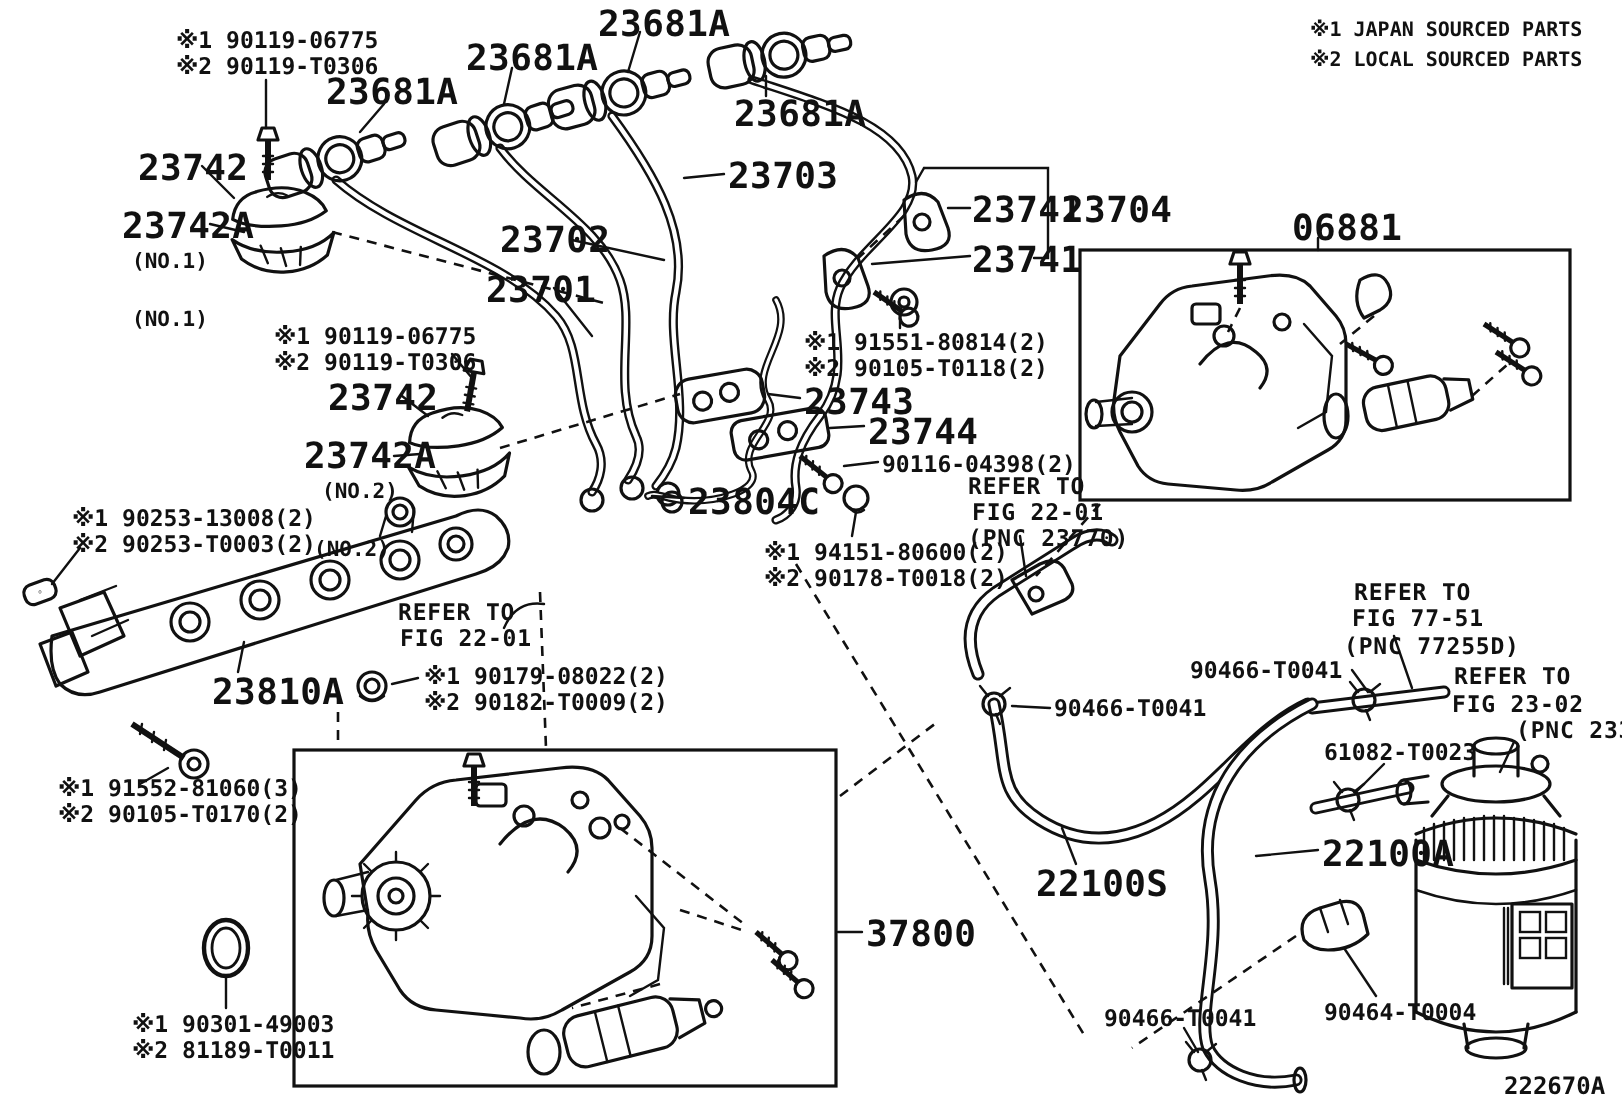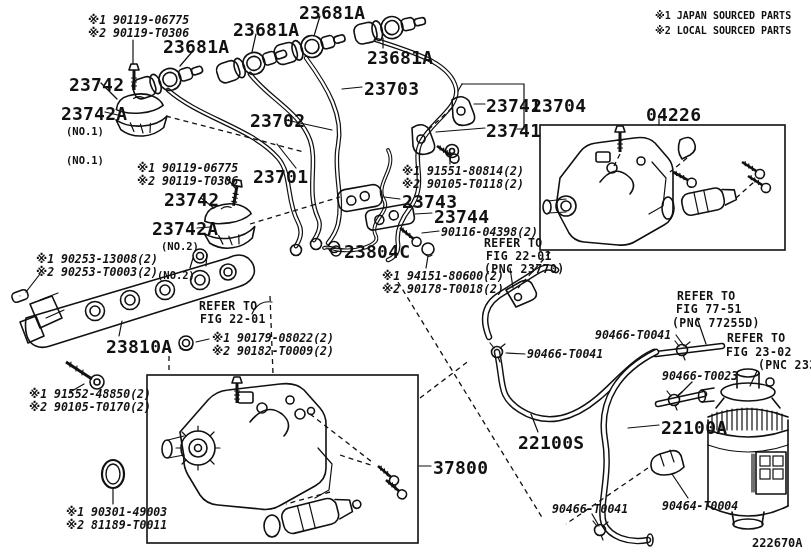--- a/index.html
+++ b/index.html
@@ -2,21 +2,21 @@
 <html><head>
 <meta charset="utf-8">
 <style>
   html,body{margin:0;padding:0;background:#fff;}
   #stage{position:relative;width:811px;height:560px;background:#fff;overflow:hidden;
          font-family:"DejaVu Sans Mono","DejaVu Sans",monospace;color:#111;}
   svg{position:absolute;left:0;top:0;}
   .lbl{position:absolute;white-space:pre;line-height:1.05;font-weight:bold;color:#111;}
   .part{font-size:18px;letter-spacing:.2px;}
   .sub{font-size:10.5px;margin-top:36px;}
-  .alt{font-size:11.5px;font-style:italic;}
+  .alt{font-size:11.5px;}
   .legend{font-size:10px;}
   .ref{font-size:11.5px;letter-spacing:.4px;}
   .code{font-size:12px;}
   
   .ln{fill:none;stroke:#111;stroke-width:1.6;stroke-linecap:round;stroke-linejoin:round;}
   .thin{fill:none;stroke:#111;stroke-width:1.2;stroke-linecap:round;}
   .dash{fill:none;stroke:#111;stroke-width:1.3;stroke-dasharray:5 4;}
   .box{fill:none;stroke:#111;stroke-width:1.6;}
   .pipeO{fill:none;stroke:#111;stroke-width:4.6;stroke-linecap:round;stroke-linejoin:round;}
   .pipeI{fill:none;stroke:#fff;stroke-width:2.2;stroke-linecap:round;stroke-linejoin:round;}
@@ -345,55 +345,55 @@
       <div class="lbl part" style="left: 163px; top: 38px;">23681A</div>
       <div class="lbl part" style="left: 233px; top: 21px;">23681A</div>
       <div class="lbl part" style="left: 299px; top: 4px;">23681A</div>
       <div class="lbl part" style="left: 367px; top: 49px;">23681A</div>
       <div class="lbl part" style="left: 69px; top: 76px;">23742</div>
       <div class="lbl sub" style="left: 66px; top: 90px;">(NO.1)</div>
       <div class="lbl part" style="left: 61px; top: 105px;">23742A</div>
       <div class="lbl sub" style="left: 66px; top: 119px;">(NO.1)</div>
       <div class="lbl part" style="left: 364px; top: 80px; text-align: right;">23703</div>
       <div class="lbl part" style="left: 250px; top: 112px;">23702</div>
-      <div class="lbl part" style="left: 253px; top: 137px; margin-top: 31px;">23701</div>
+      <div class="lbl part" style="left: 243px; top: 137px;">23701</div>
       <div class="lbl part" style="left: 486px; top: 97px;">23741</div>
       <div class="lbl part" style="left: 531px; top: 97px;">23704</div>
       <div class="lbl part" style="left: 486px; top: 122px;">23741</div>
-      <div class="lbl part" style="left: 646px; top: 106px;">04226</div>
+      <div class="lbl part" style="left: 646px; top: 106px;">06881</div>
       <div class="lbl part" style="left: 164px; top: 191px;">23742</div>
       <div class="lbl sub" style="left: 161px; top: 205px;">(NO.2)</div>
       <div class="lbl part" style="left: 152px; top: 220px;">23742A</div>
       <div class="lbl sub" style="left: 157px; top: 234px;">(NO.2)</div>
       <div class="lbl part" style="left: 402px; top: 193px;">23743</div>
       <div class="lbl part" style="left: 434px; top: 208px; text-align: right;">23744</div>
       <div class="lbl alt" style="left: 441px; top: 226px;">90116-04398(2)</div>
       <div class="lbl part" style="left: 344px; top: 243px;">23804C</div>
       <div class="lbl part" style="left: 106px; top: 338px;">23810A</div>
       <div class="lbl part" style="left: 433px; top: 459px;">37800</div>
       <div class="lbl part" style="left: 518px; top: 434px;">22100S</div>
       <div class="lbl part" style="left: 661px; top: 419px;">22100A</div>
       <div class="lbl alt" style="left: 595px; top: 329px;">90466-T0041</div>
       <div class="lbl alt" style="left: 527px; top: 348px;">90466-T0041</div>
-      <div class="lbl alt" style="left: 662px; top: 370px;">90466-T0023</div>
+      <div class="lbl alt" style="left: 662px; top: 370px;">61082-T0023</div>
       <div class="lbl alt" style="left: 552px; top: 503px;">90466-T0041</div>
       <div class="lbl alt" style="left: 662px; top: 500px;">90464-T0004</div>
       <div class="lbl alt" style="left: 88px; top: 14px;">※1 90119-06775</div>
       <div class="lbl alt" style="left: 88px; top: 27px;">※2 90119-T0306</div>
       <div class="lbl alt" style="left: 137px; top: 162px;">※1 90119-06775</div>
       <div class="lbl alt" style="left: 137px; top: 175px;">※2 90119-T0306</div>
       <div class="lbl alt" style="left: 402px; top: 165px;">※1 91551-80814(2)</div>
       <div class="lbl alt" style="left: 402px; top: 178px;">※2 90105-T0118(2)</div>
       <div class="lbl alt" style="left: 382px; top: 270px;">※1 94151-80600(2)</div>
       <div class="lbl alt" style="left: 382px; top: 283px;">※2 90178-T0018(2)</div>
       <div class="lbl alt" style="left: 36px; top: 253px;">※1 90253-13008(2)</div>
       <div class="lbl alt" style="left: 36px; top: 266px;">※2 90253-T0003(2)</div>
       <div class="lbl alt" style="left: 212px; top: 332px;">※1 90179-08022(2)</div>
       <div class="lbl alt" style="left: 212px; top: 345px;">※2 90182-T0009(2)</div>
-      <div class="lbl alt" style="left: 29px; top: 388px;">※1 91552-48850(2)</div>
+      <div class="lbl alt" style="left: 29px; top: 388px;">※1 91552-81060(3)</div>
       <div class="lbl alt" style="left: 29px; top: 401px;">※2 90105-T0170(2)</div>
       <div class="lbl alt" style="left: 66px; top: 506px;">※1 90301-49003</div>
       <div class="lbl alt" style="left: 66px; top: 519px;">※2 81189-T0011</div>
       <div class="lbl ref" style="left: 484px; top: 237px;">REFER TO</div>
       <div class="lbl ref" style="left: 486px; top: 250px;">FIG 22-01</div>
       <div class="lbl ref" style="left: 484px; top: 263px;">(PNC 23770)</div>
       <div class="lbl ref" style="left: 199px; top: 300px;">REFER TO</div>
       <div class="lbl ref" style="left: 200px; top: 313px;">FIG 22-01</div>
       <div class="lbl ref" style="left: 677px; top: 290px;">REFER TO</div>
       <div class="lbl ref" style="left: 676px; top: 303px;">FIG 77-51</div>

